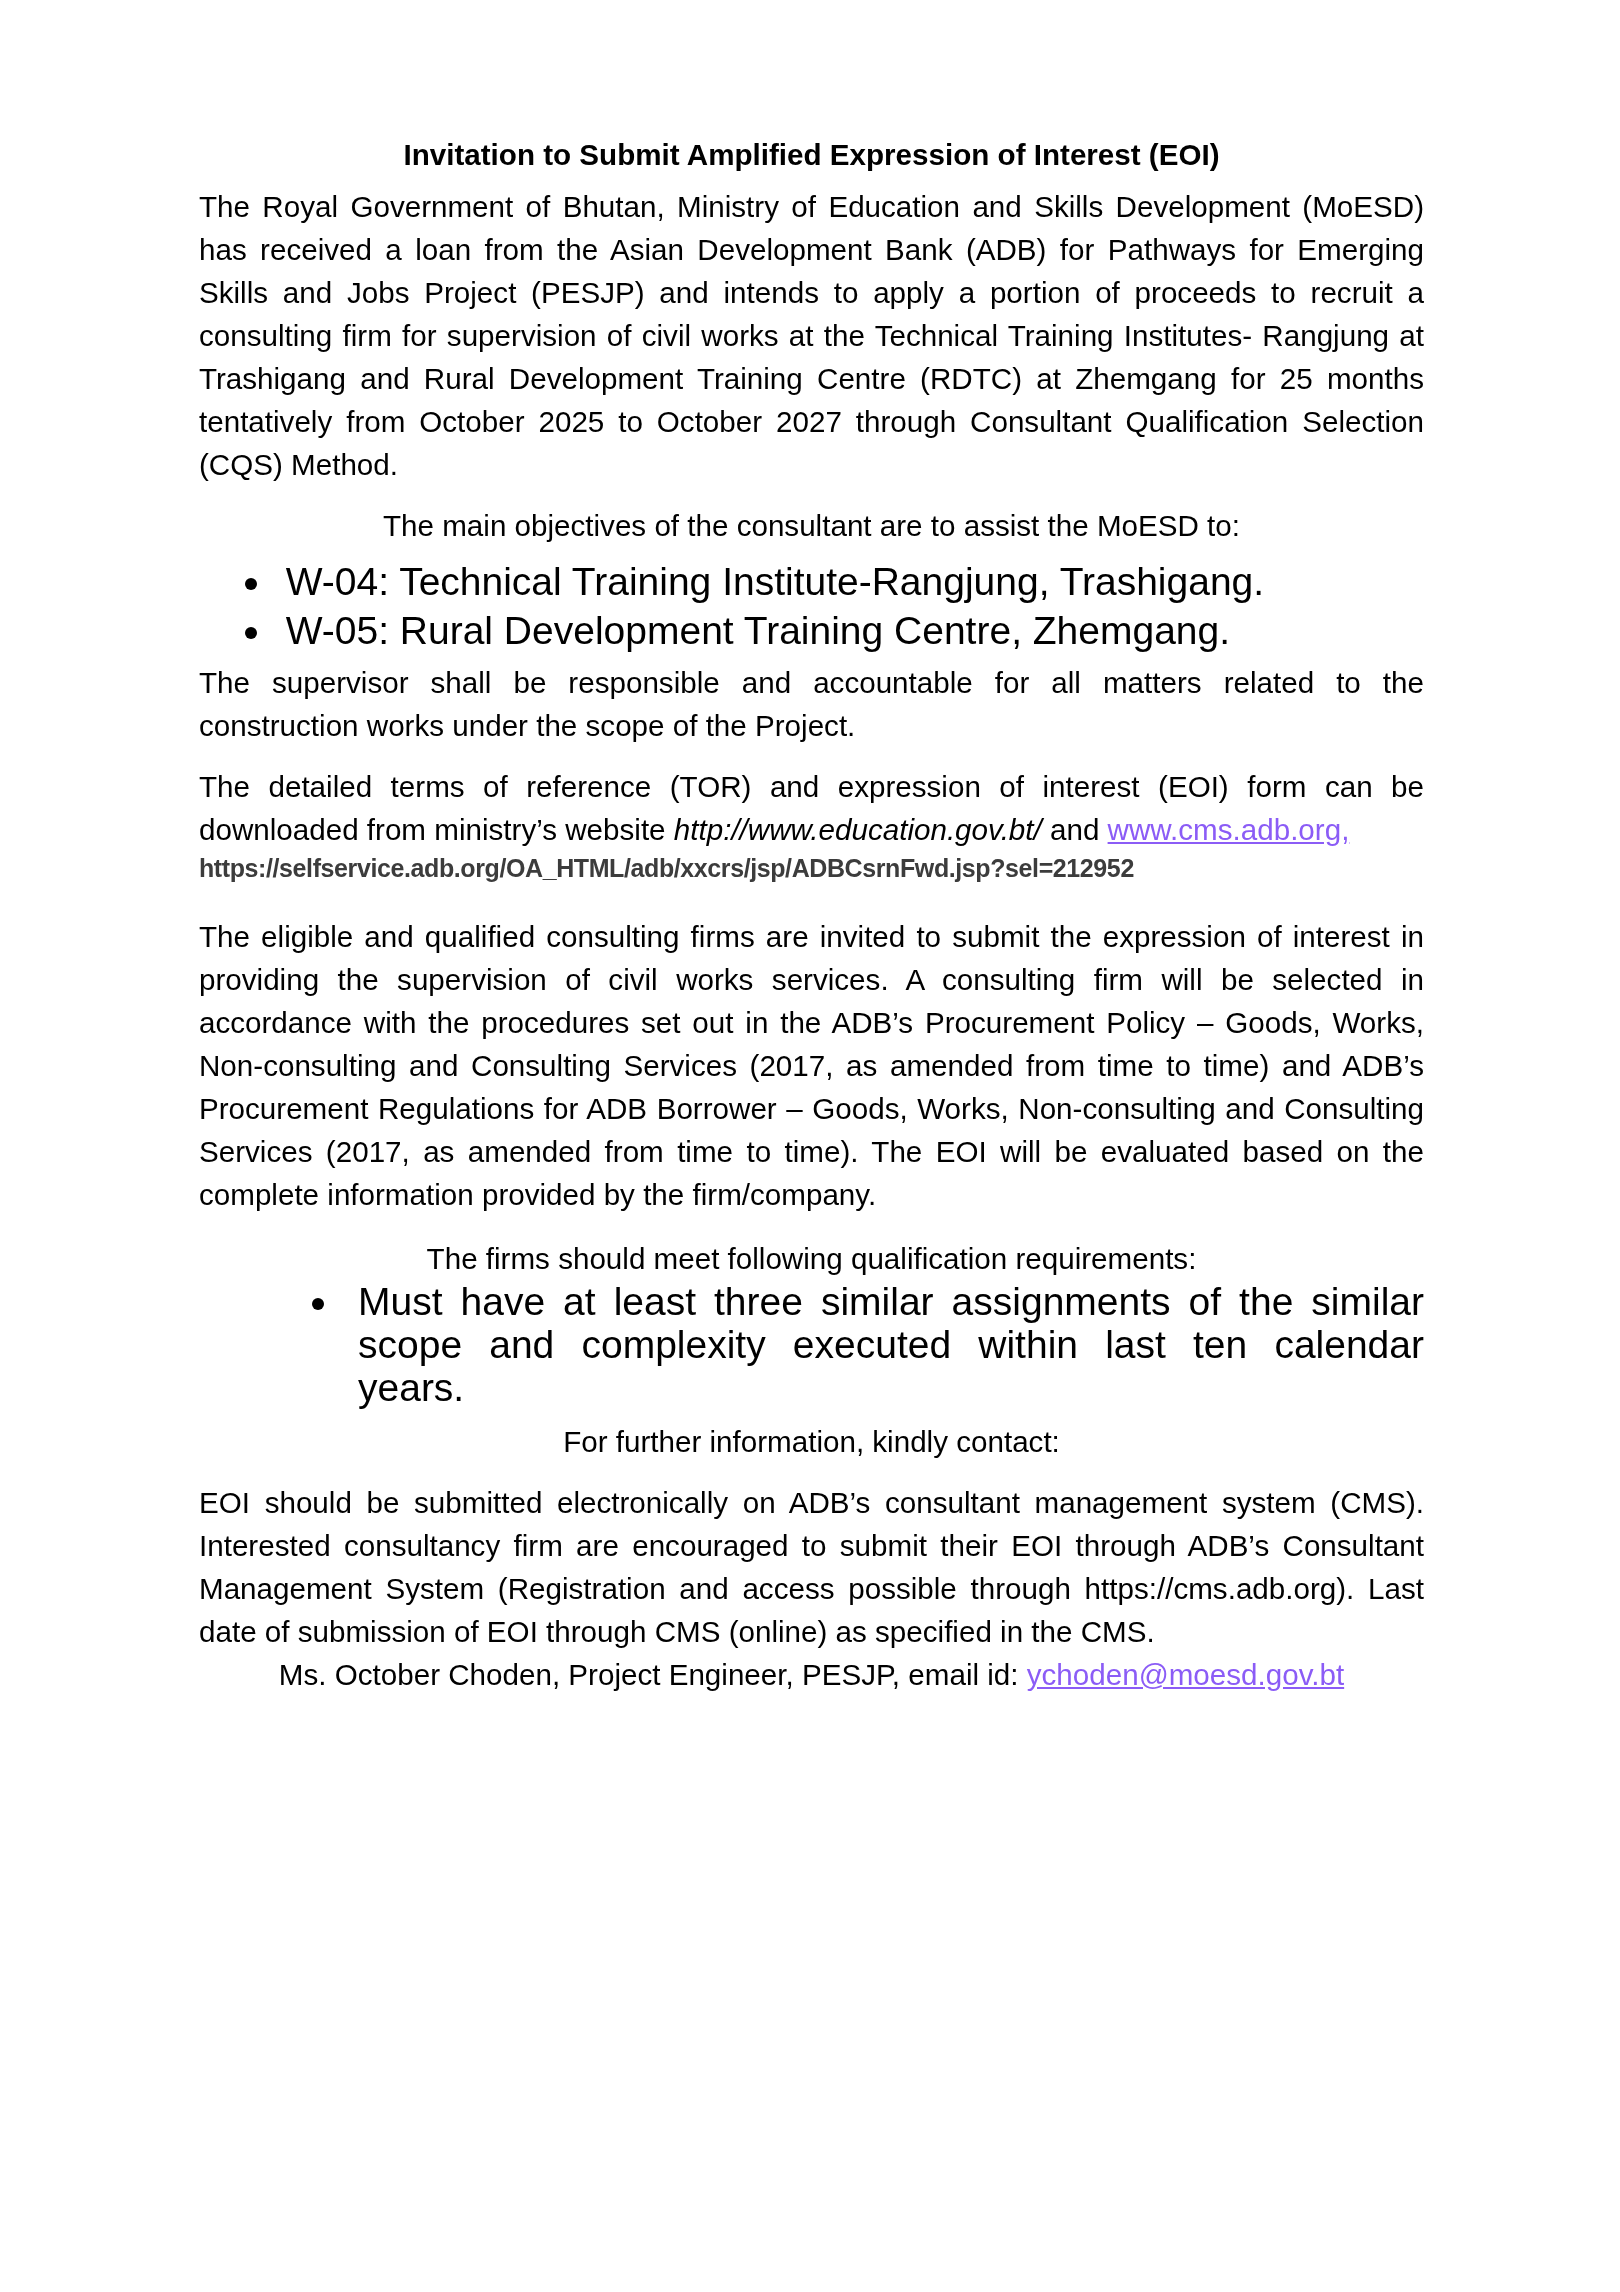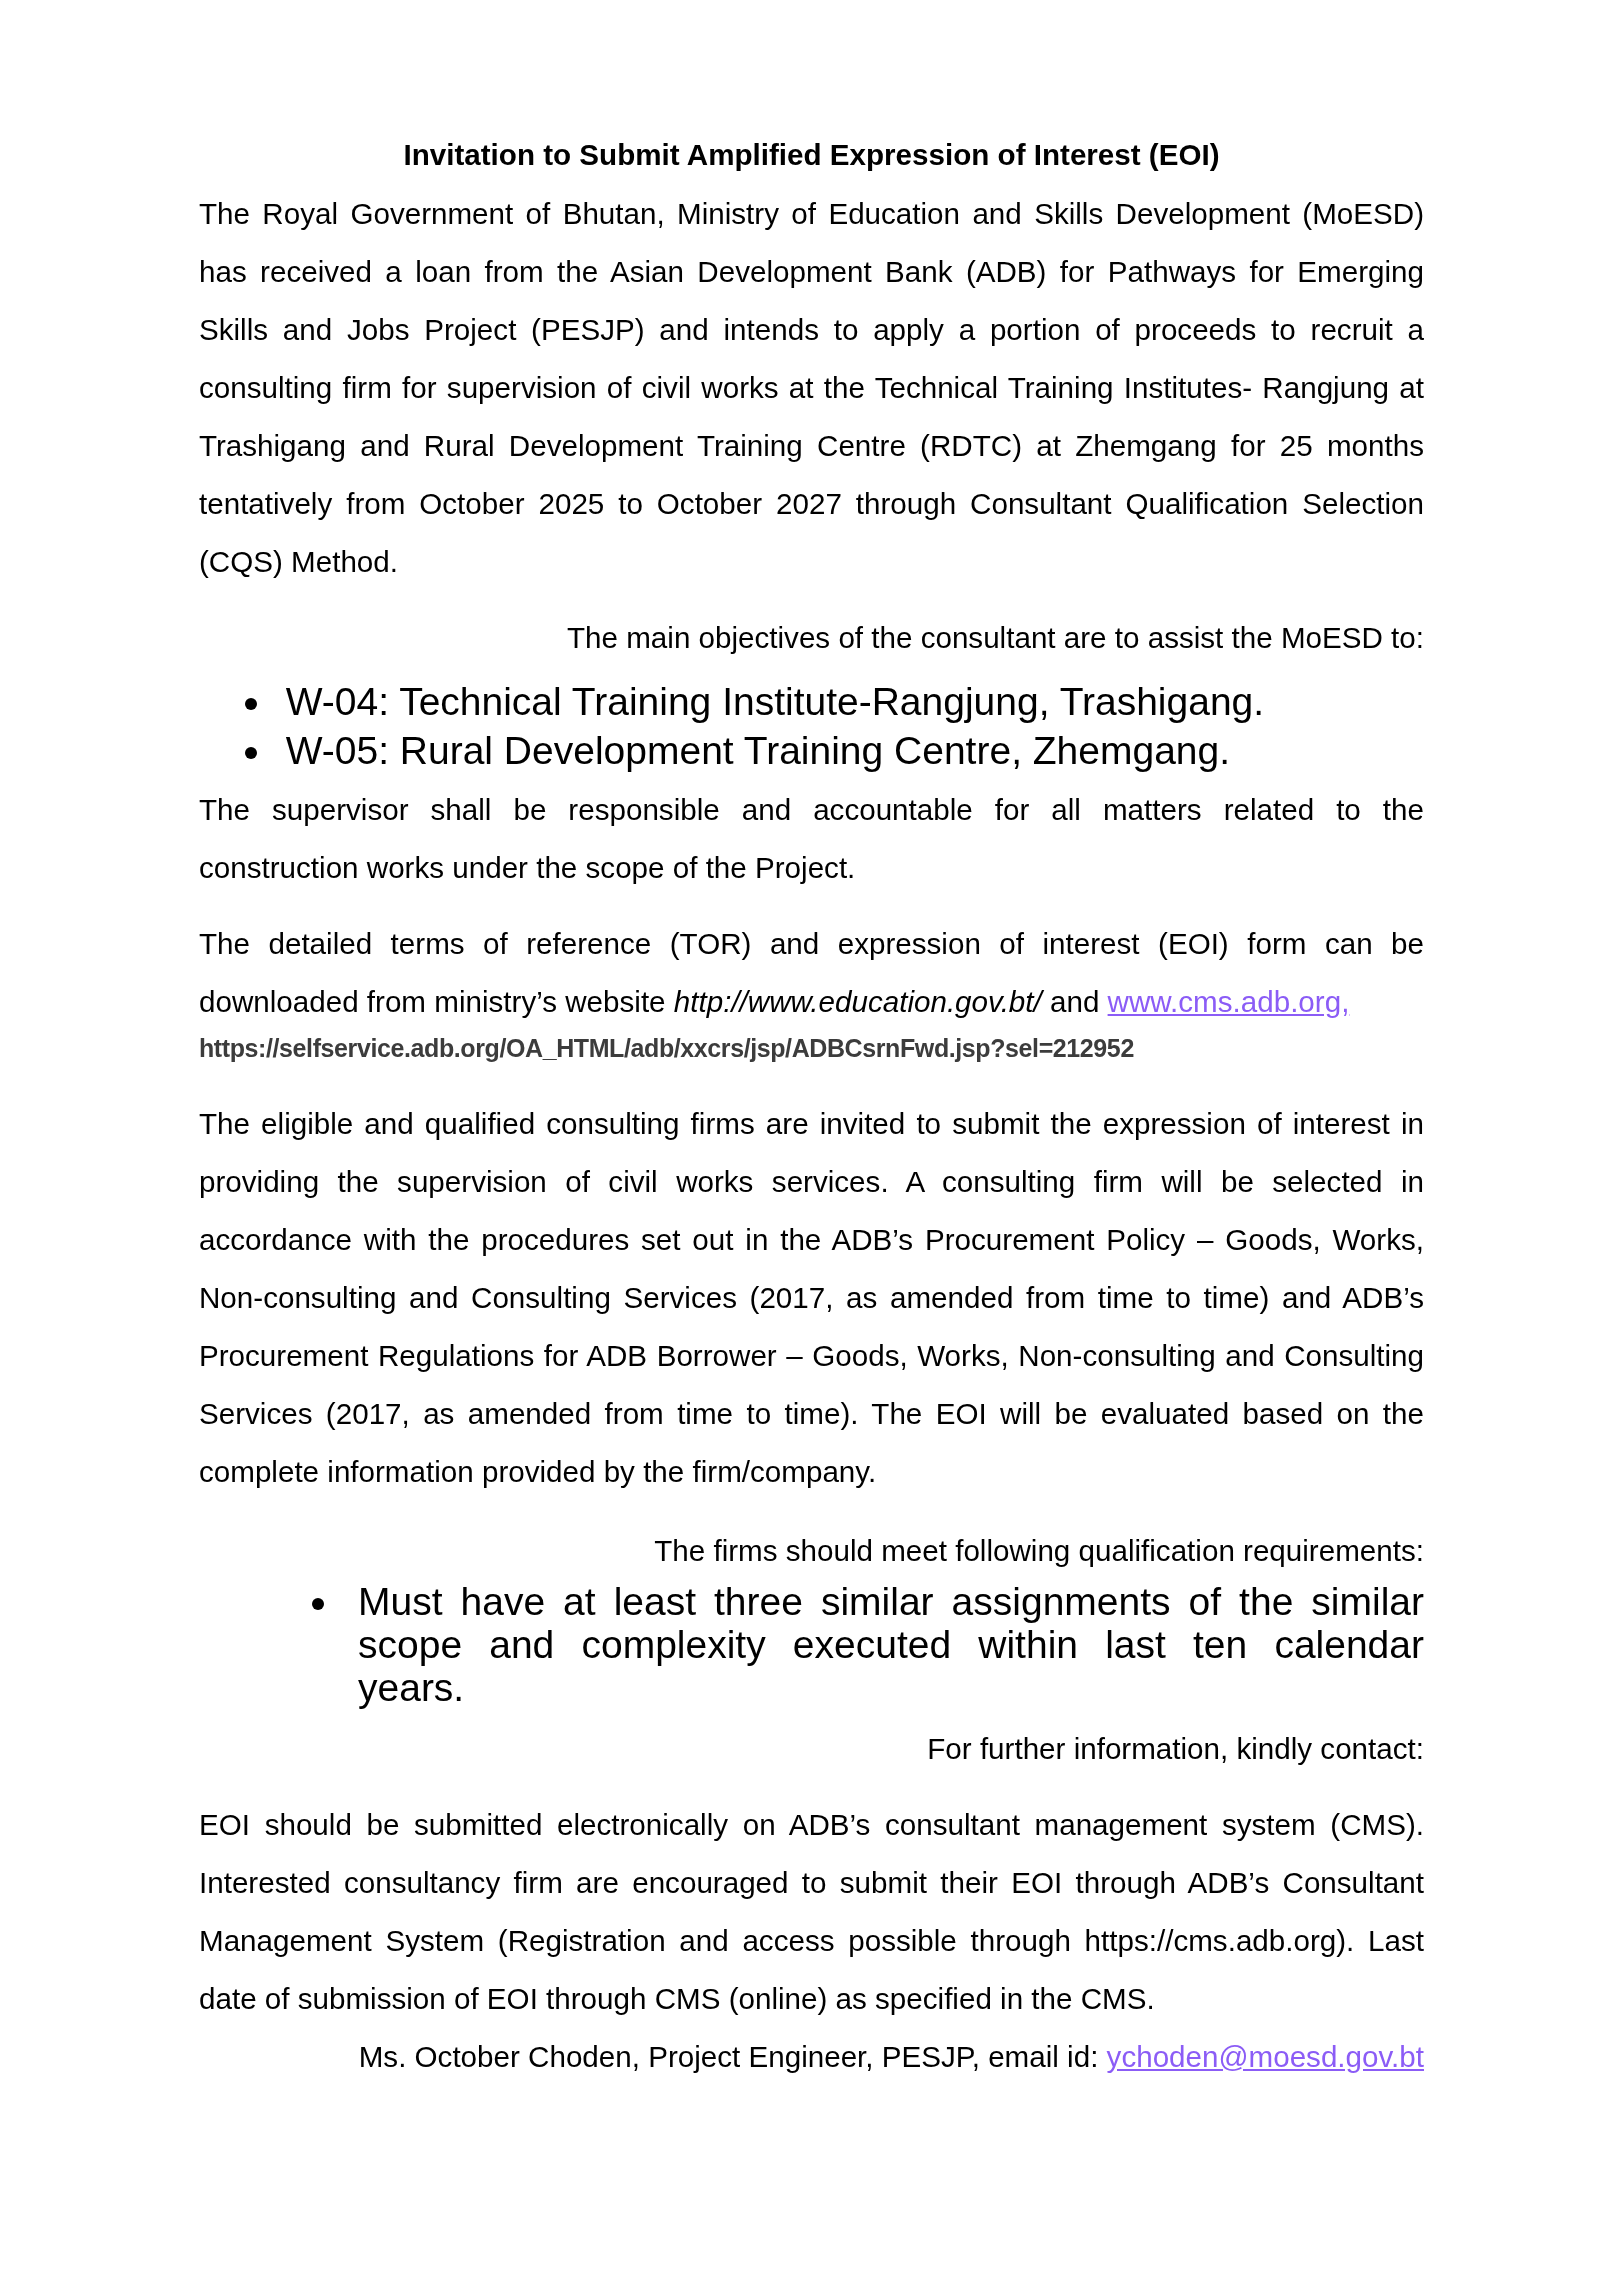--- a/index.html
+++ b/index.html
@@ -23,26 +23,26 @@
   }
   .doc-title {
     font-size: 29.6px;
     font-weight: bold;
     line-height: 43px;
     text-align: center;
     margin: 0 0 9px 0;
   }
   .para {
     font-size: 29.6px;
-    line-height: 58px;
+    line-height: 43px;
     text-align: justify;
     margin: 0 0 18px 0;
   }
   .para.left {
-    text-align: right;
+    text-align: center;
   }
   .tight {
     margin-bottom: 12.5px;
   }
   ul.bullets {
     margin: 0 0 9px 0;
     padding: 0 0 0 76px;
     list-style: disc outside;
   }
   ul.bullets li {

